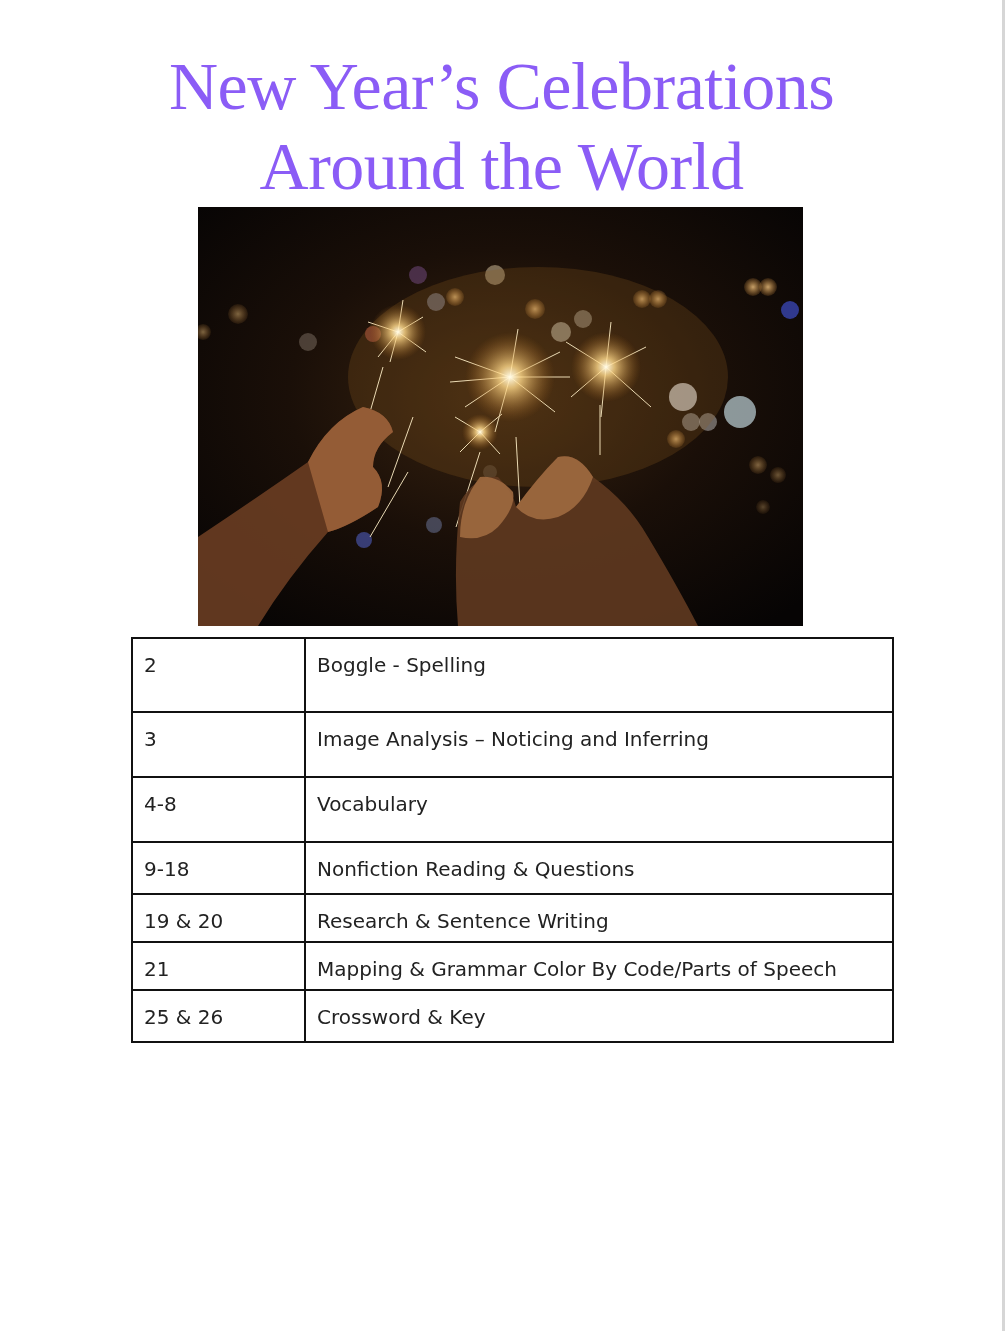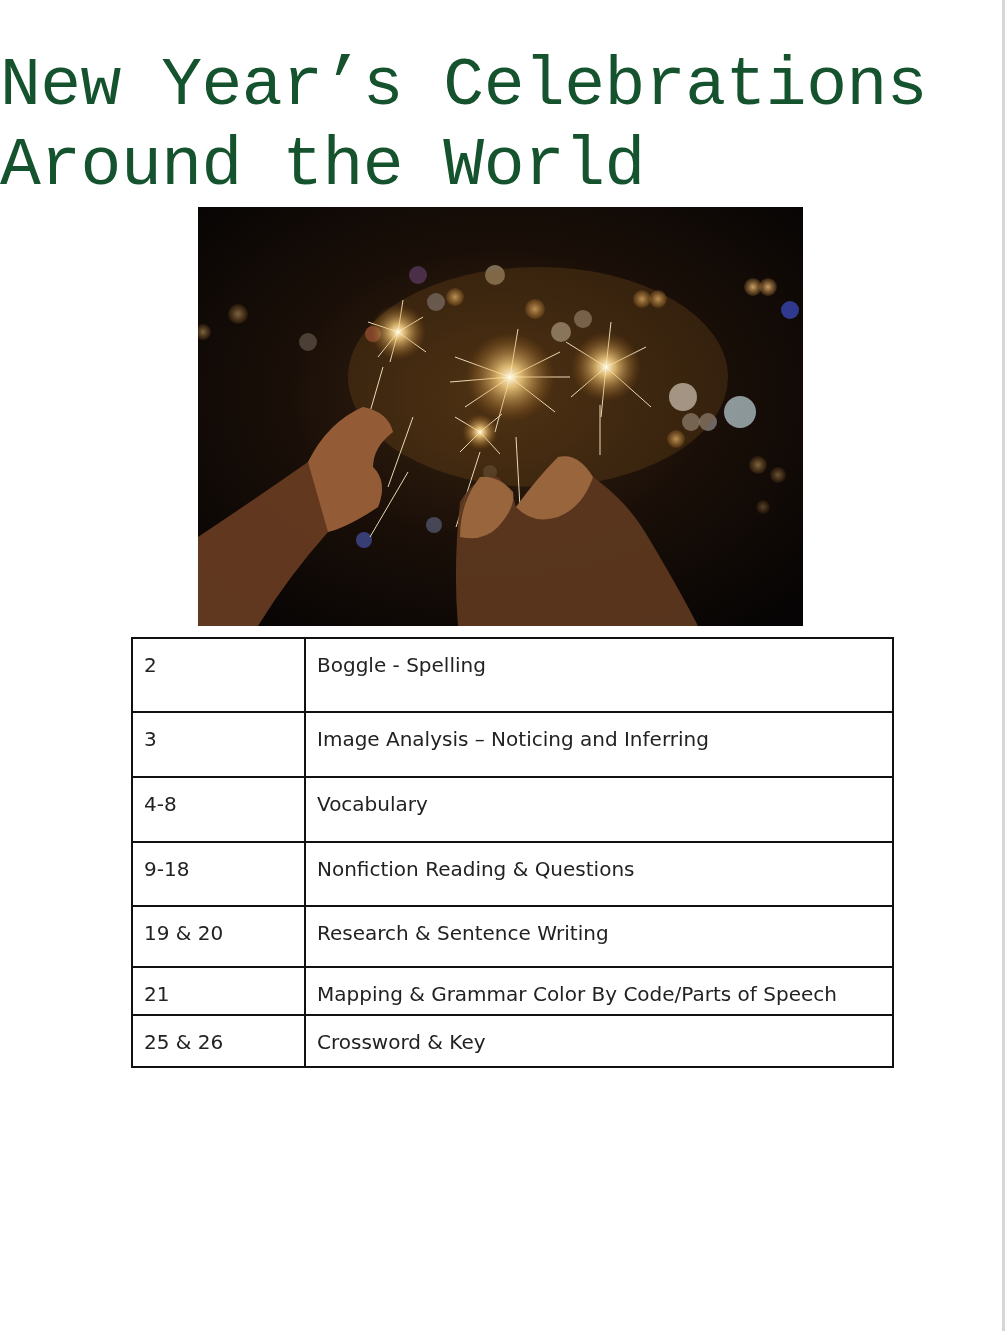--- a/index.html
+++ b/index.html
@@ -2,23 +2,23 @@
 <html><head>
 <meta charset="utf-8">
 <style>
   html, body { margin: 0; padding: 0; }
   body {
     width: 1007px; height: 1331px; background: #ffffff; position: relative; overflow: hidden;
     font-family: "Liberation Sans", "DejaVu Sans", sans-serif;
   }
   .edge { position: absolute; left: 1002px; top: 0; width: 3px; height: 1331px; background: #d6d6d6; }
   .title {
-    position: absolute; left: 0; width: 1003px; top: 46px; text-align: left;
-    color: #14532d; font-size: 68px; line-height: 80px; letter-spacing: -0.5px;
-    font-family: Liberation Mono, monospace; font-weight: normal;
+    position: absolute; left: 0; width: 1003px; top: 46px; text-align: center;
+    color: #8b5cf6; font-size: 68px; line-height: 80px; letter-spacing: -0.5px;
+    font-family: Liberation Serif, serif; font-weight: normal;
   }
   .title div { white-space: nowrap; }
   .photo {
     position: absolute; left: 198px; top: 207px; width: 605px; height: 419px; overflow: hidden;
     background: #0c0806;
   }
   .photo svg { display: block; }
   table.toc {
     position: absolute; left: 131px; top: 637px; width: 763px; border-collapse: collapse;
     font-family: "DejaVu Sans", sans-serif; font-size: 20px; color: #222;
@@ -149,25 +149,25 @@
       <td>Boggle - Spelling</td>
     </tr>
     <tr style="height:65px;">
       <td class="pg">3</td>
       <td>Image Analysis – Noticing and Inferring</td>
     </tr>
     <tr style="height:65px;">
       <td class="pg">4-8</td>
       <td>Vocabulary</td>
     </tr>
-    <tr style="height:64px;">
+    <tr style="height:52px;">
       <td class="pg">9-18</td>
       <td>Nonfiction Reading &amp; Questions</td>
     </tr>
-    <tr style="height:61px;padding-left:12px;">
+    <tr style="height:48px;padding-left:12px;">
       <td class="pg">19 &amp; 20</td>
       <td>Research &amp; Sentence Writing</td>
     </tr>
     <tr style="height:48px;">
       <td class="pg">21</td>
       <td>Mapping &amp; Grammar Color By Code/Parts of Speech</td>
     </tr>
     <tr style="height:52px;">
       <td class="pg">25 &amp; 26</td>
       <td>Crossword &amp; Key</td>

